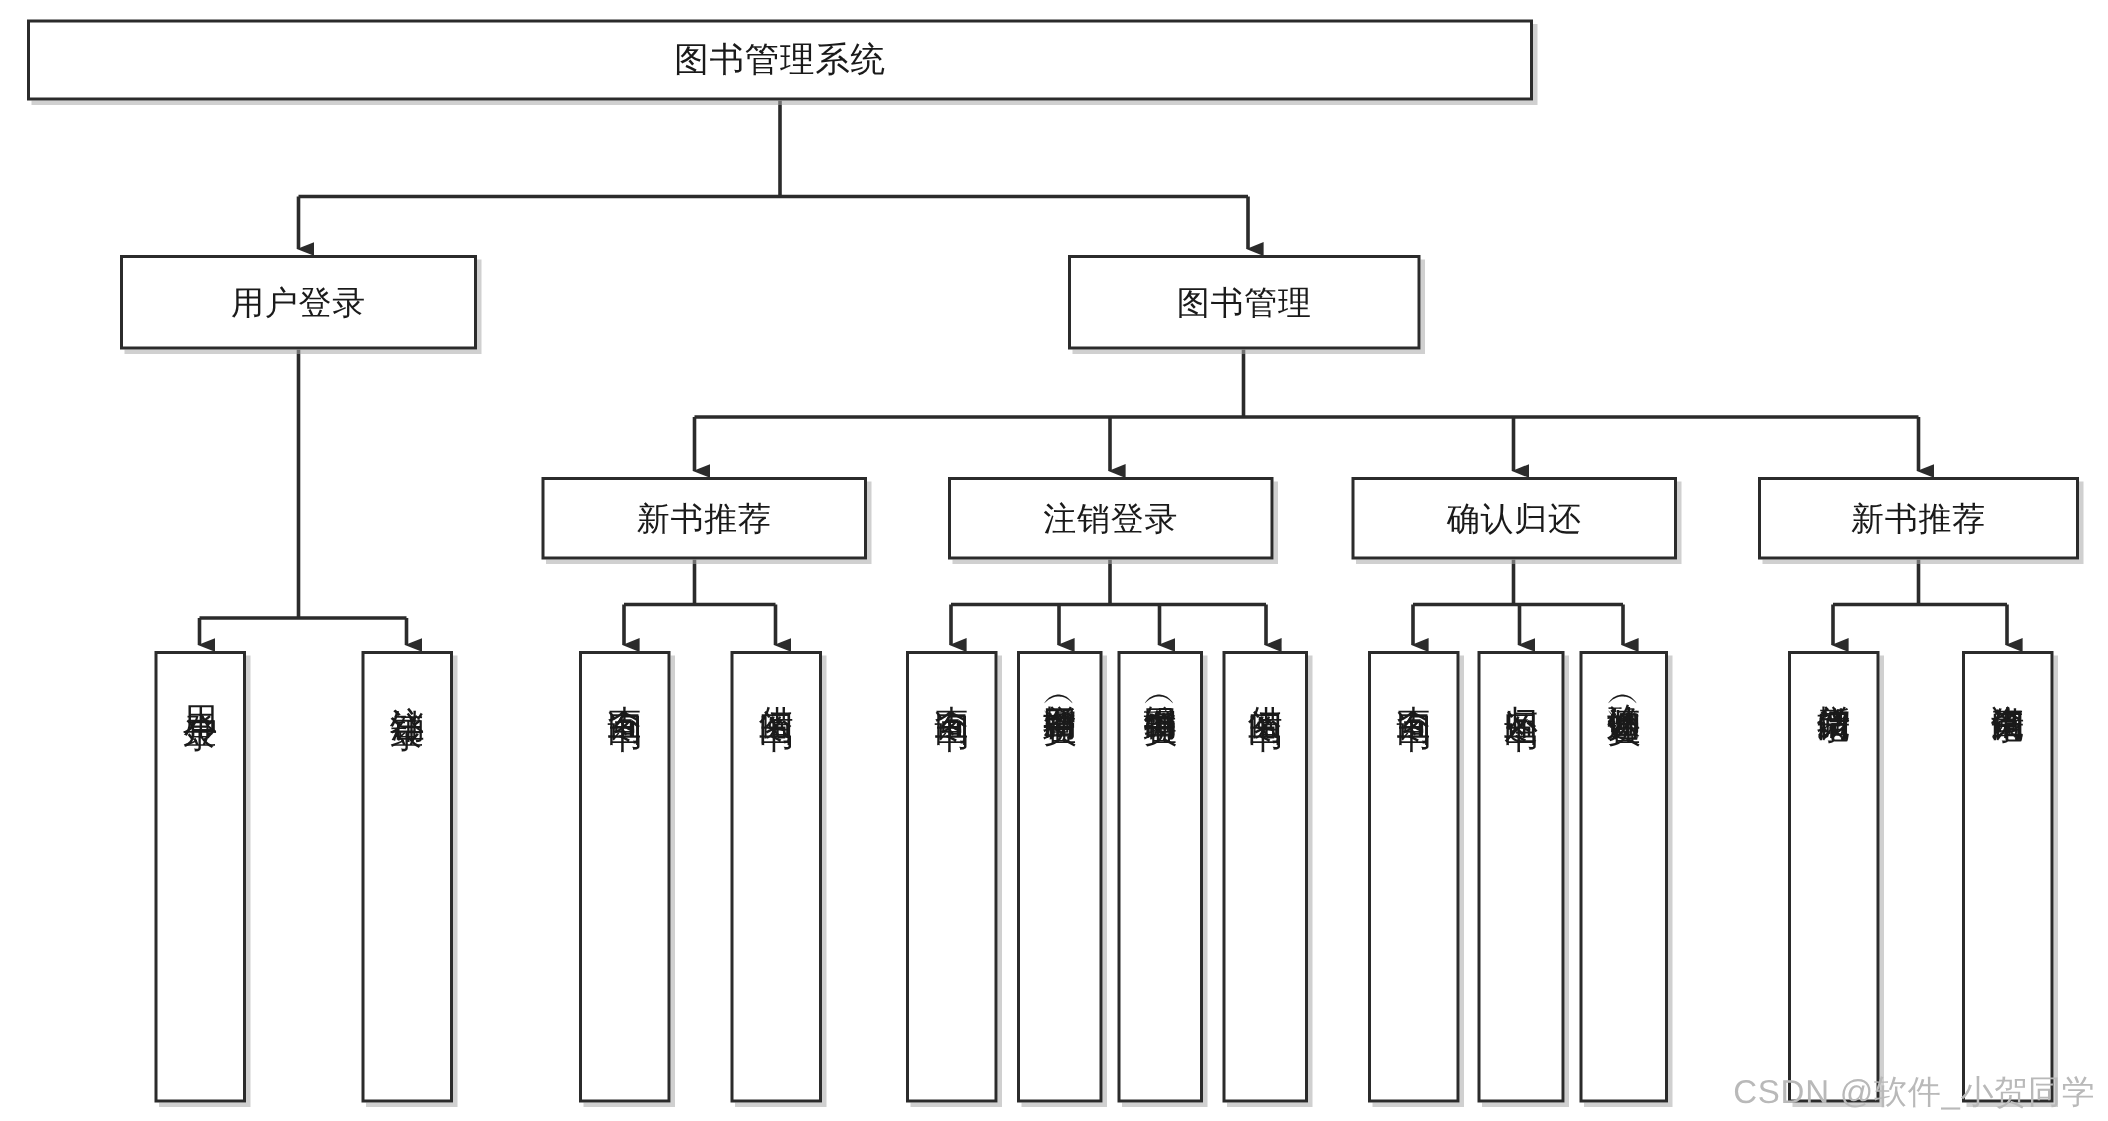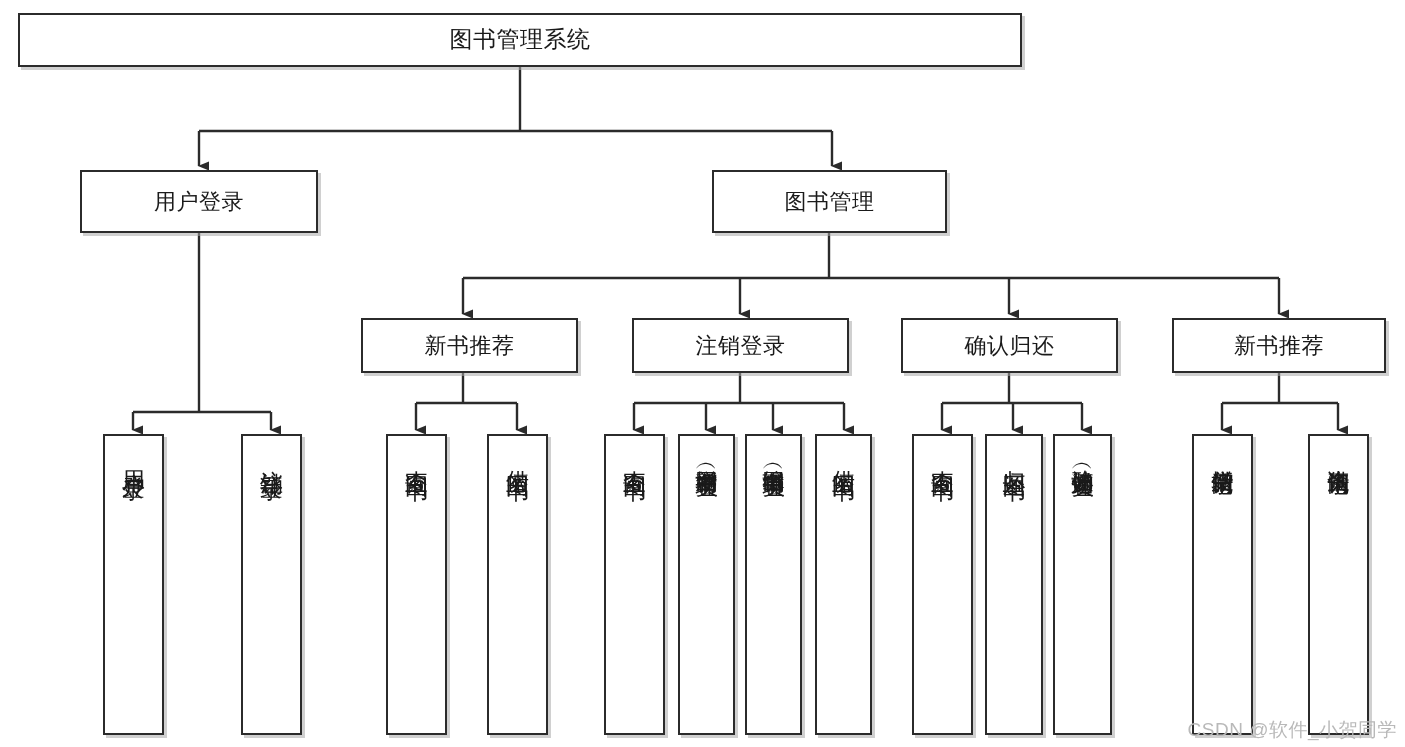--- a/index.html
+++ b/index.html
@@ -52,21 +52,21 @@
     writing-mode:vertical-rl;
     text-orientation:upright;
     font-size:23px;
     letter-spacing:3px;
     line-height:1;
   }
   .v-node.tight .lbl{font-size:22px;letter-spacing:1px;}
   #watermark{
     position:absolute;
     right:8px;bottom:4px;
-    font-size:19px;
+    font-size:22px;
     color:#b9b9b9;
     letter-spacing:0.5px;
     z-index:5;
     white-space:nowrap;
     user-select:none;
   }
 </style>
 </head>
 <body>
 

